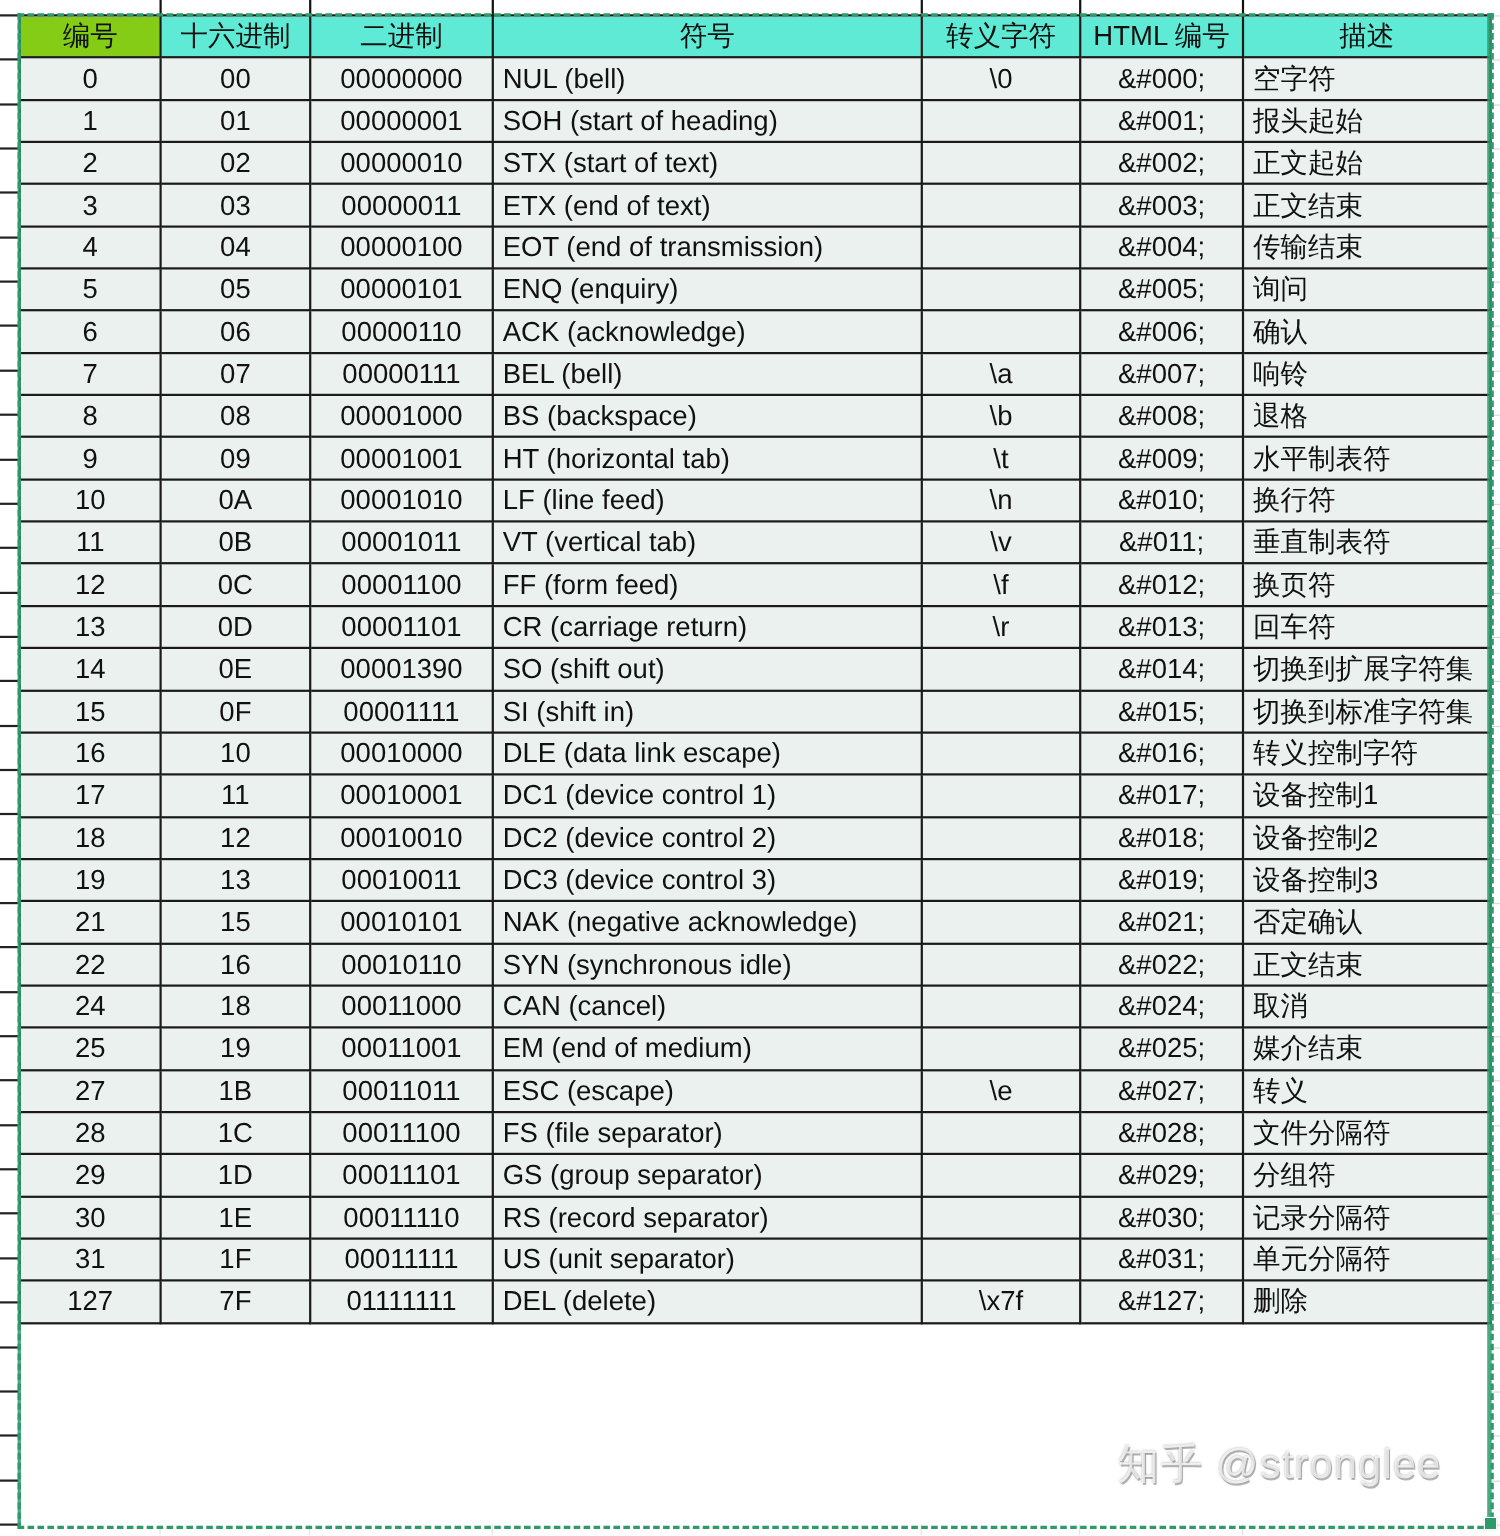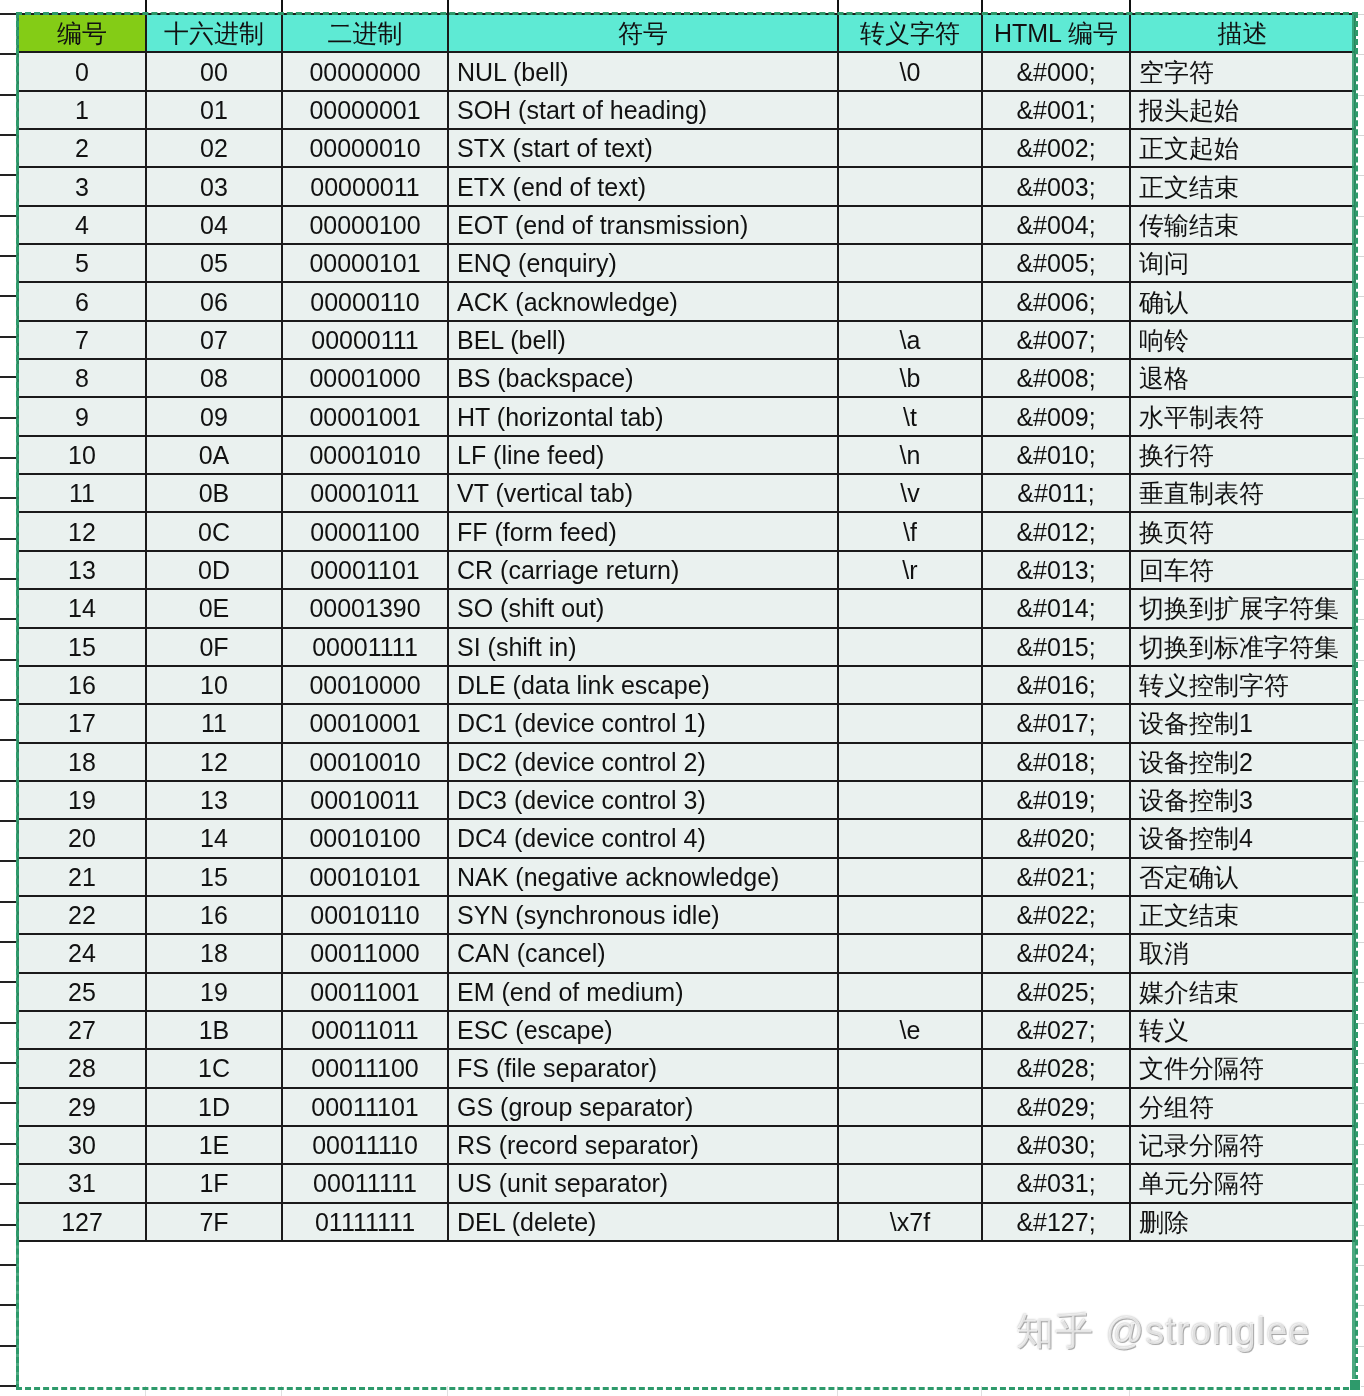--- a/index.html
+++ b/index.html
@@ -320,29 +320,20 @@
       <tr>
         <td class="c">19</td>
         <td class="c">13</td>
         <td class="c">00010011</td>
         <td class="l">DC3 (device control 3)</td>
         <td class="c"></td>
         <td class="c">&amp;#019;</td>
         <td class="l">设备控制3</td>
       </tr>
       <tr>
-        <td class="c">20</td>
-        <td class="c">14</td>
-        <td class="c">00010100</td>
-        <td class="l">DC4 (device control 4)</td>
-        <td class="c"></td>
-        <td class="c">&amp;#020;</td>
-        <td class="l">设备控制4</td>
-      </tr>
-      <tr>
         <td class="c">21</td>
         <td class="c">15</td>
         <td class="c">00010101</td>
         <td class="l">NAK (negative acknowledge)</td>
         <td class="c"></td>
         <td class="c">&amp;#021;</td>
         <td class="l">否定确认</td>
       </tr>
       <tr>
         <td class="c">22</td>

